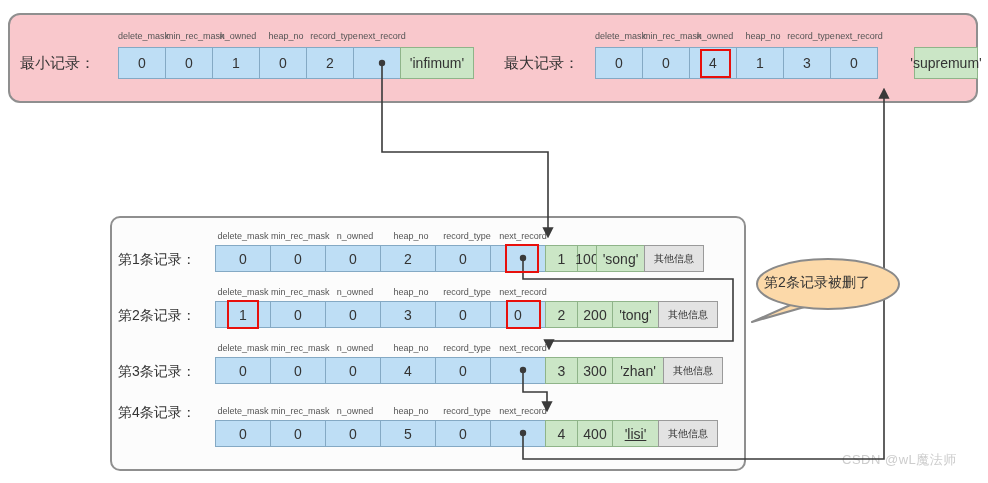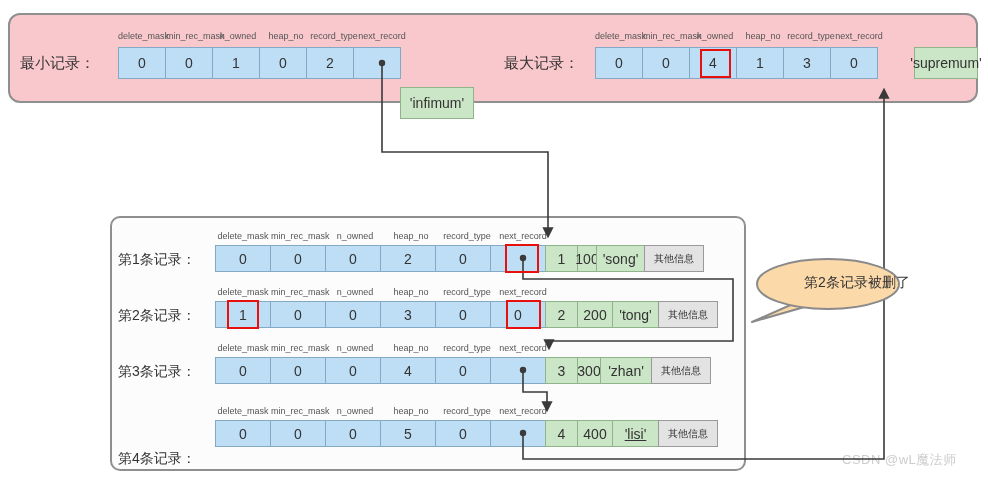--- a/index.html
+++ b/index.html
@@ -49,21 +49,21 @@
   .hl{position:absolute;border:2px solid var(--highlight-red);box-sizing:border-box;z-index:6;}
 
   
   #overlay{position:absolute;left:0;top:0;z-index:5;pointer-events:none;}
   .flow{fill:none;stroke:var(--line);stroke-width:1.6;}
   .dot{fill:var(--line);}
   .ah{fill:var(--line);}
   .bubble-shape{fill:var(--bubble-bg);stroke:var(--bubble-border);stroke-width:2;stroke-linejoin:round;}
   .bubble-patch{fill:var(--bubble-bg);stroke:none;}
   .bubble-text{
-    position:absolute;left:788px;top:274px;width:138px;text-align:center;
+    position:absolute;left:748px;top:274px;width:138px;text-align:center;
     font-size:14px;color:var(--text);z-index:8;white-space:nowrap;
   }
   .watermark{
     position:absolute;left:842px;top:451px;font-size:13px;color:var(--watermark);
     z-index:2;white-space:nowrap;letter-spacing:0.5px;
   }
 </style>
 </head>
 <body>
 
@@ -78,21 +78,21 @@
   <span>record_type</span>
   <span>next_record</span>
 </div>
 <div class="cells b" style="left:118px;top:47px;">
   <span class="cell">0</span>
   <span class="cell">0</span>
   <span class="cell">1</span>
   <span class="cell">0</span>
   <span class="cell">2</span>
   <span class="cell"></span>
-  <span class="cell green" style="width:74px;margin-top:40px;">'infimum'</span>
+  <span class="cell green" style="width:74px;">'infimum'</span>
 </div>
 
 <div class="blabel" style="left:504px;top:54px;">最大记录：</div>
 <div class="hdrs b" style="left:595px;top:31px;">
   <span>delete_mask</span>
   <span>min_rec_mask</span>
   <span>n_owned</span>
   <span>heap_no</span>
   <span>record_type</span>
   <span>next_record</span>
@@ -163,26 +163,26 @@
   <span>next_record</span>
 </div>
 <div class="cells r" style="left:215px;top:357px;">
   <span class="cell">0</span>
   <span class="cell">0</span>
   <span class="cell">0</span>
   <span class="cell">4</span>
   <span class="cell">0</span>
   <span class="cell"></span>
   <span class="cell green" style="width:33px;">3</span>
-  <span class="cell green" style="width:24px;">300</span>
+  <span class="cell green" style="width:36px;">300</span>
   <span class="cell green" style="width:52px;">'zhan'</span>
   <span class="cell gray" style="width:60px;">其他信息</span>
 </div>
 
-<div class="rlabel" style="left:118px;top:450px;">第4条记录：</div>
+<div class="rlabel" style="left:118px;top:404px;">第4条记录：</div>
 <div class="hdrs r" style="left:215px;top:406px;">
   <span>delete_mask</span>
   <span>min_rec_mask</span>
   <span>n_owned</span>
   <span>heap_no</span>
   <span>record_type</span>
   <span>next_record</span>
 </div>
 <div class="cells r" style="left:215px;top:420px;">
   <span class="cell">0</span>

